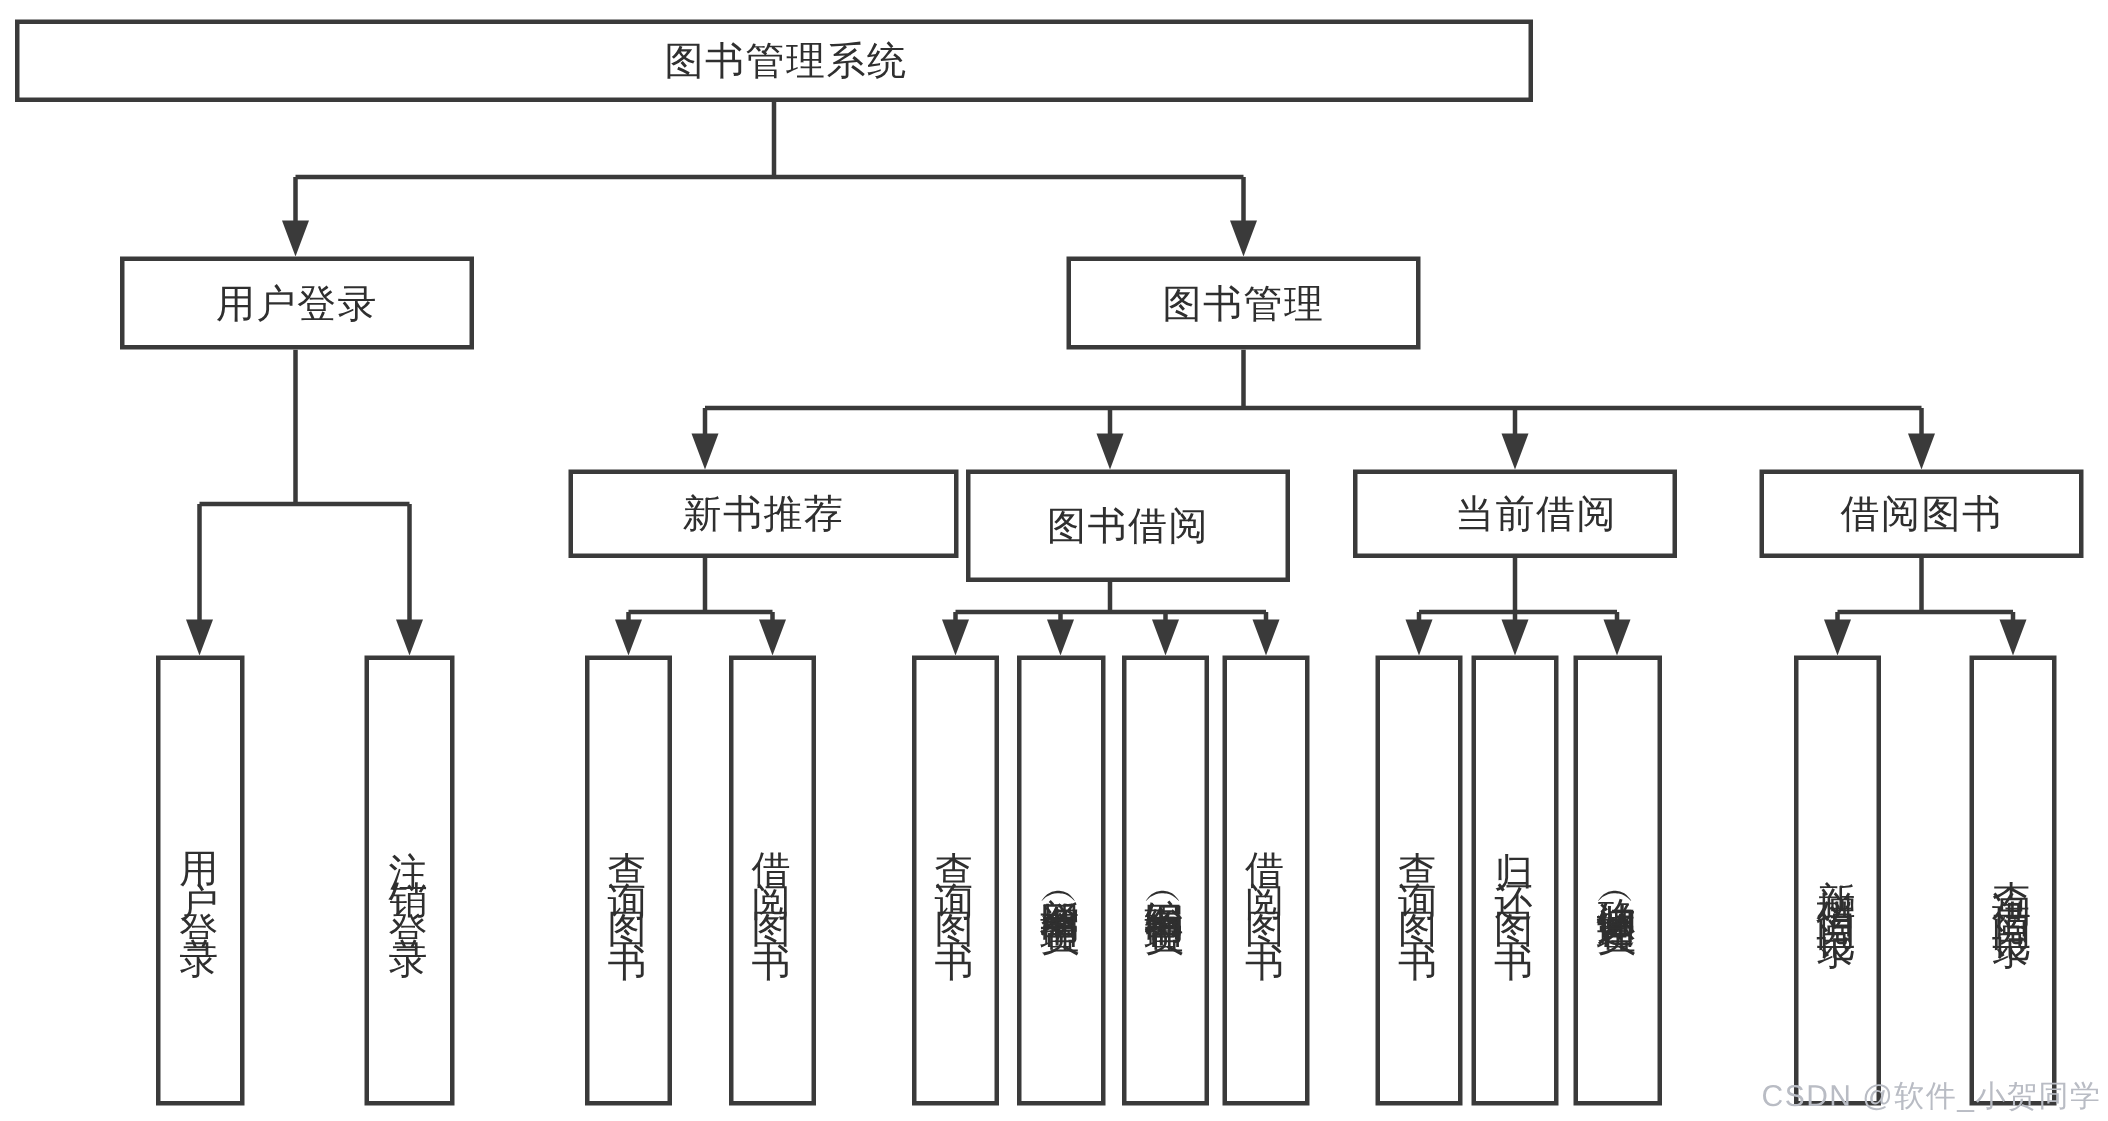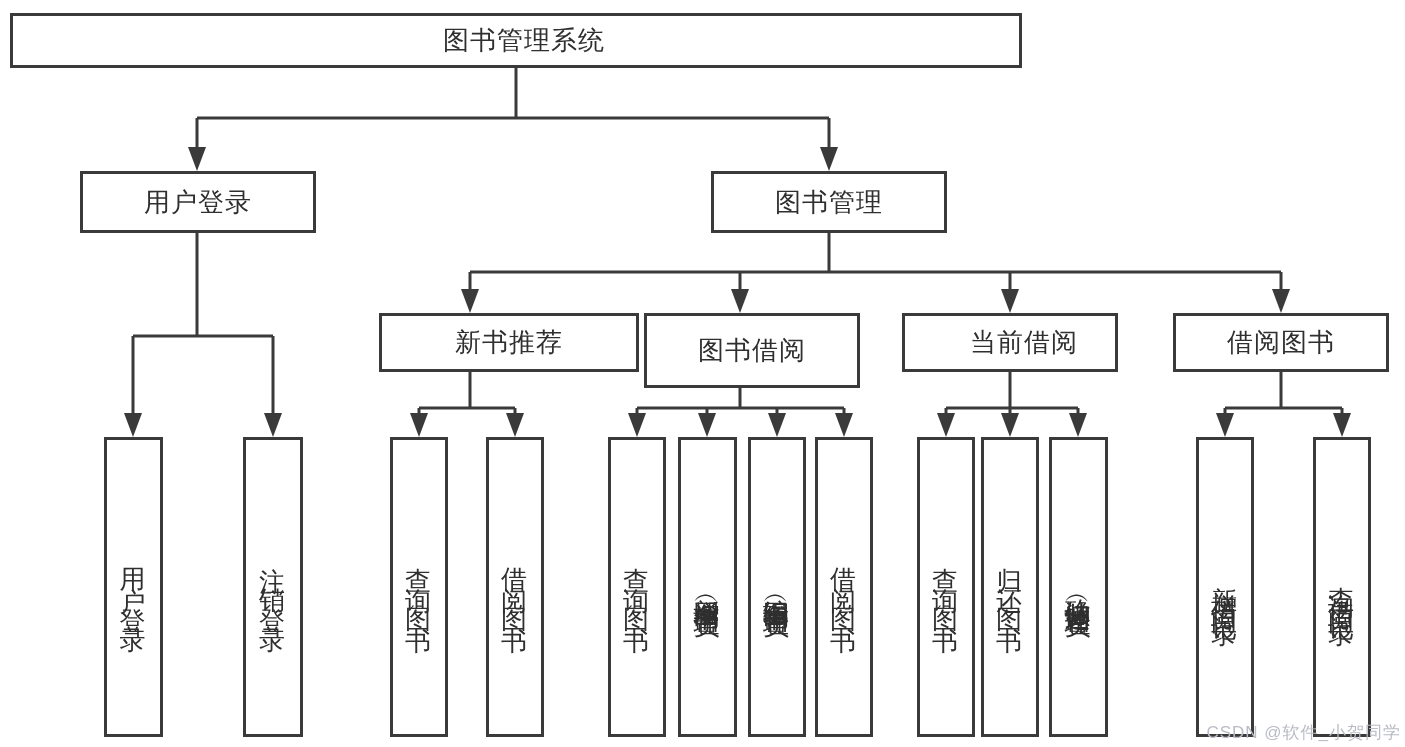--- a/index.html
+++ b/index.html
@@ -48,21 +48,21 @@
     font-size: 26px;
     color: var(--text);
   }
   .ls-four { letter-spacing: 20px; }
   .ls-six  { letter-spacing: 7px; }
   .ls-long { letter-spacing: 2px; }
   .watermark {
     position: absolute;
     right: 4px;
     bottom: 3px;
-    font-size: 17px;
+    font-size: 20px;
     color: var(--watermark);
     letter-spacing: 1px;
     white-space: nowrap;
   }
 </style>
 </head>
 <body>
 
 <div class="canvas">
 

